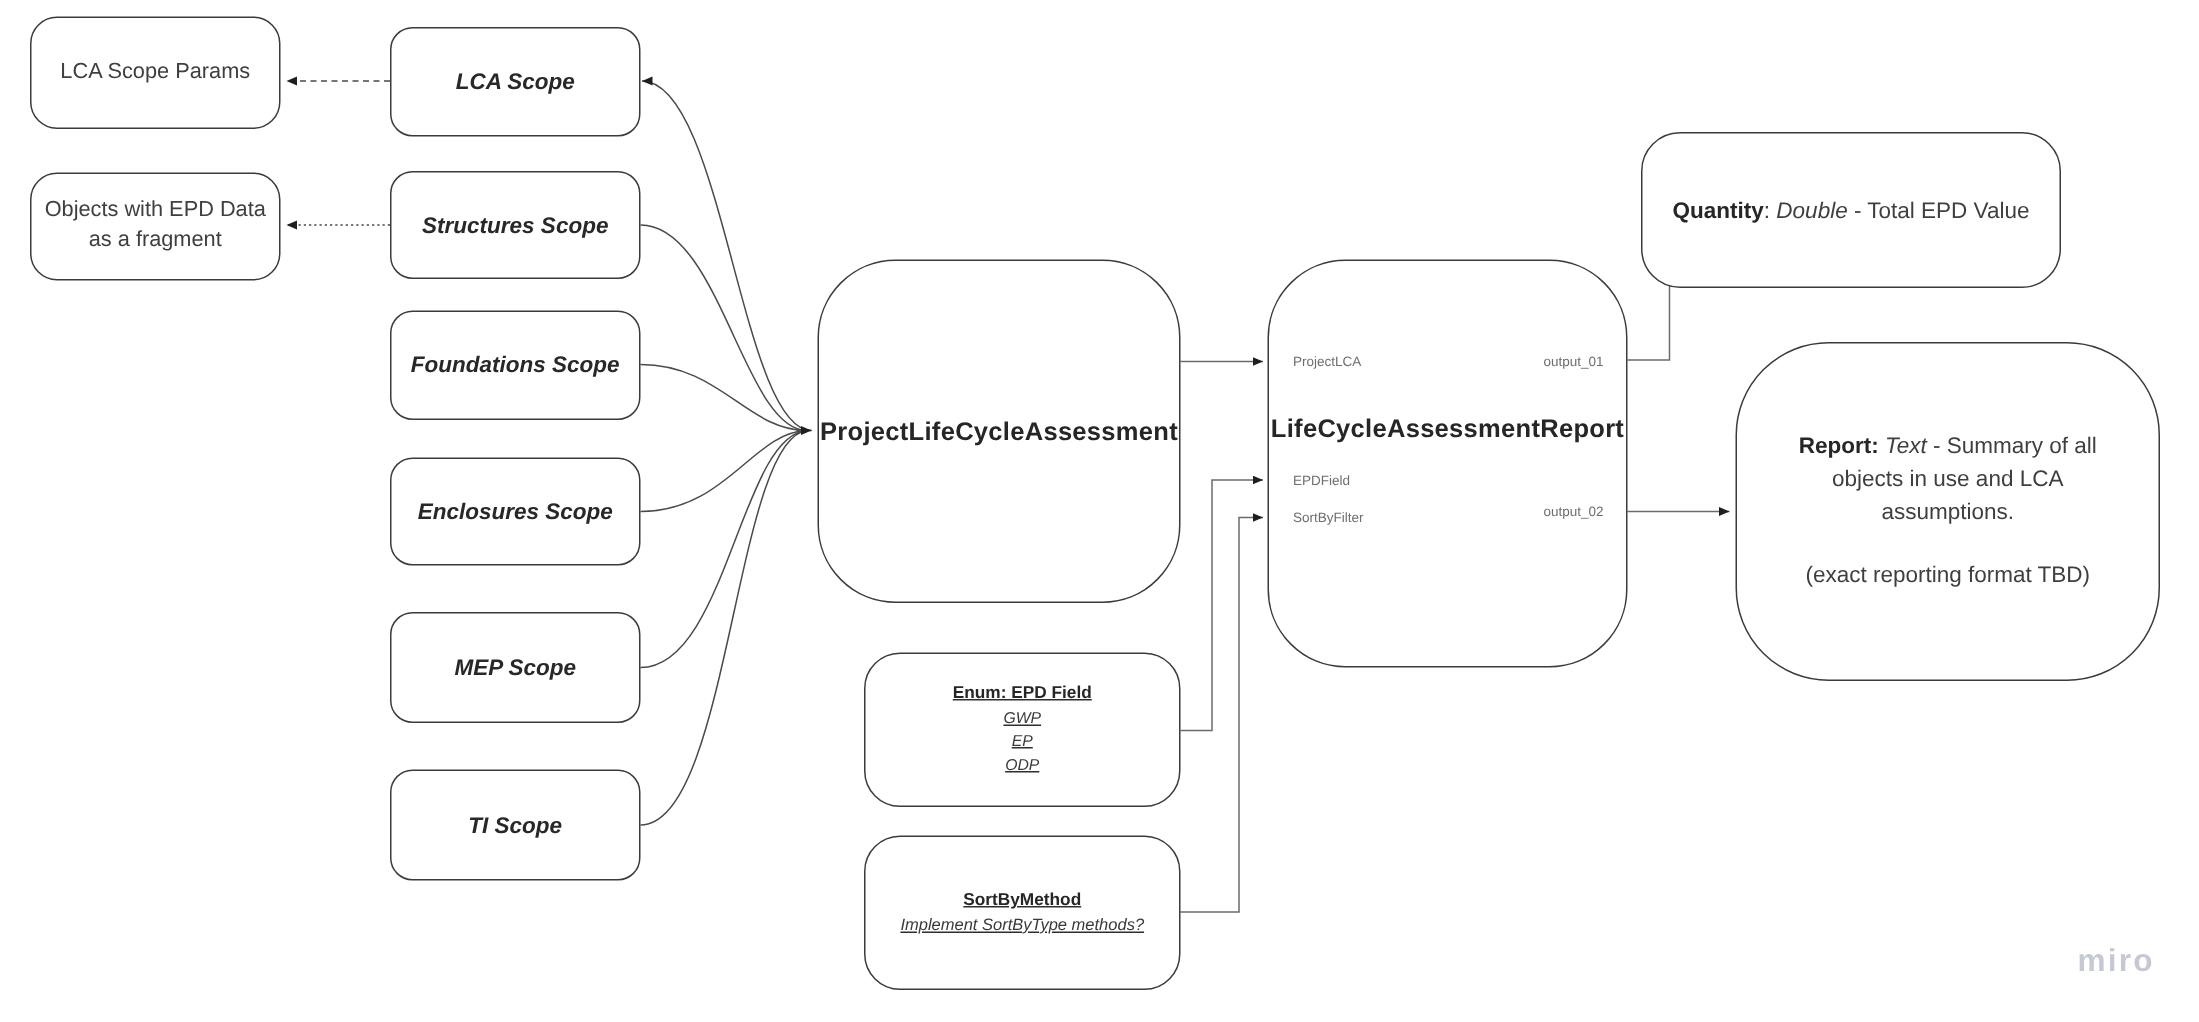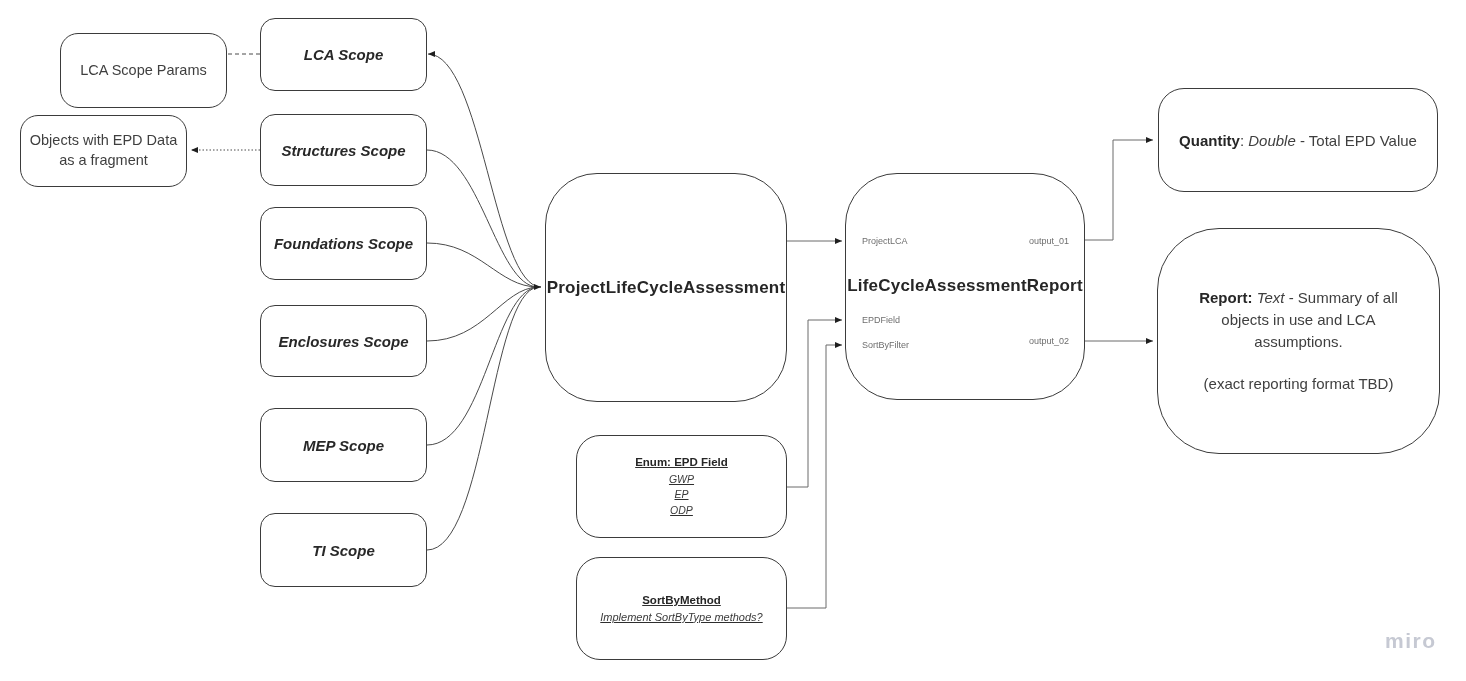--- a/index.html
+++ b/index.html
@@ -61,21 +61,21 @@
   <path d="M427,550 C486,550 490,292 538,287" fill="none" stroke="#4a4a4a" stroke-width="1"></path>
   <path d="M531,287 L541,287" fill="none" stroke="#4a4a4a" stroke-width="1" marker-end="url(#arr)"></path>
 
   <path d="M787,241 L842,241" fill="none" stroke="#6b6b6b" stroke-width="1" marker-end="url(#arr)"></path>
   <path d="M787,487 L808,487 L808,320 L842,320" fill="none" stroke="#6b6b6b" stroke-width="1" marker-end="url(#arr)"></path>
   <path d="M787,608 L826,608 L826,345 L842,345" fill="none" stroke="#6b6b6b" stroke-width="1" marker-end="url(#arr)"></path>
   <path d="M1085,240 L1113,240 L1113,140 L1153,140" fill="none" stroke="#6b6b6b" stroke-width="1" marker-end="url(#arr)"></path>
   <path d="M1085,341 L1153,341" fill="none" stroke="#6b6b6b" stroke-width="1" marker-end="url(#arr)"></path>
 </svg>
 
-<div class="node note-sm" style="left:20px;top:33px;width:167px;height:75px;margin-left:40px;">
+<div class="node note-sm" style="left:20px;top:11px;width:167px;height:75px;">
   <span>LCA Scope Params</span>
 </div>
 <div class="node note-sm" style="left:20px;top:115px;width:167px;height:72px;">
   <span>Objects with EPD Data as a fragment</span>
 </div>
 
 <div class="node scope" style="left:260px;top:18px;width:167px;height:73px;">
   <span>LCA Scope</span>
 </div>
 <div class="node scope" style="left:260px;top:114px;width:167px;height:72px;">
@@ -91,30 +91,30 @@
   <span>MEP Scope</span>
 </div>
 <div class="node scope" style="left:260px;top:513px;width:167px;height:74px;">
   <span>TI Scope</span>
 </div>
 
 <div class="node bignode" style="left:545px;top:173px;width:242px;height:229px;">
   <span class="title">ProjectLifeCycleAssessment</span>
 </div>
 
-<div class="node report-node" style="left:845px;top:173px;width:240px;height:227px;">
+<div class="node report-node" style="left:845px;top:173px;width:240px;height:272px;">
   <span class="port" style="left:16px;top:63px;">ProjectLCA</span>
   <span class="port" style="right:15px;top:63px;">output_01</span>
   <span class="report-title" style="top:102px;left:0;">LifeCycleAssessmentReport</span>
   <span class="port" style="left:16px;top:142px;">EPDField</span>
   <span class="port" style="left:16px;top:167px;">SortByFilter</span>
   <span class="port" style="right:15px;top:163px;">output_02</span>
 </div>
 
-<div class="node roundnote" style="left:1158px;top:88px;width:280px;height:104px;">
+<div class="node roundnote" style="left:1094px;top:88px;width:280px;height:104px;">
   <div>
     <span class="b">Quantity</span><span>: </span><span class="i">Double</span><span> - Total EPD Value</span>
   </div>
 </div>
 
 <div class="node bigroundnote" style="left:1157px;top:228px;width:283px;height:226px;">
   <p><span class="b">Report:</span><span class="i"> Text</span><span> - Summary of all objects in use and LCA assumptions.</span></p>
   <p>(exact reporting format TBD)</p>
 </div>
 

